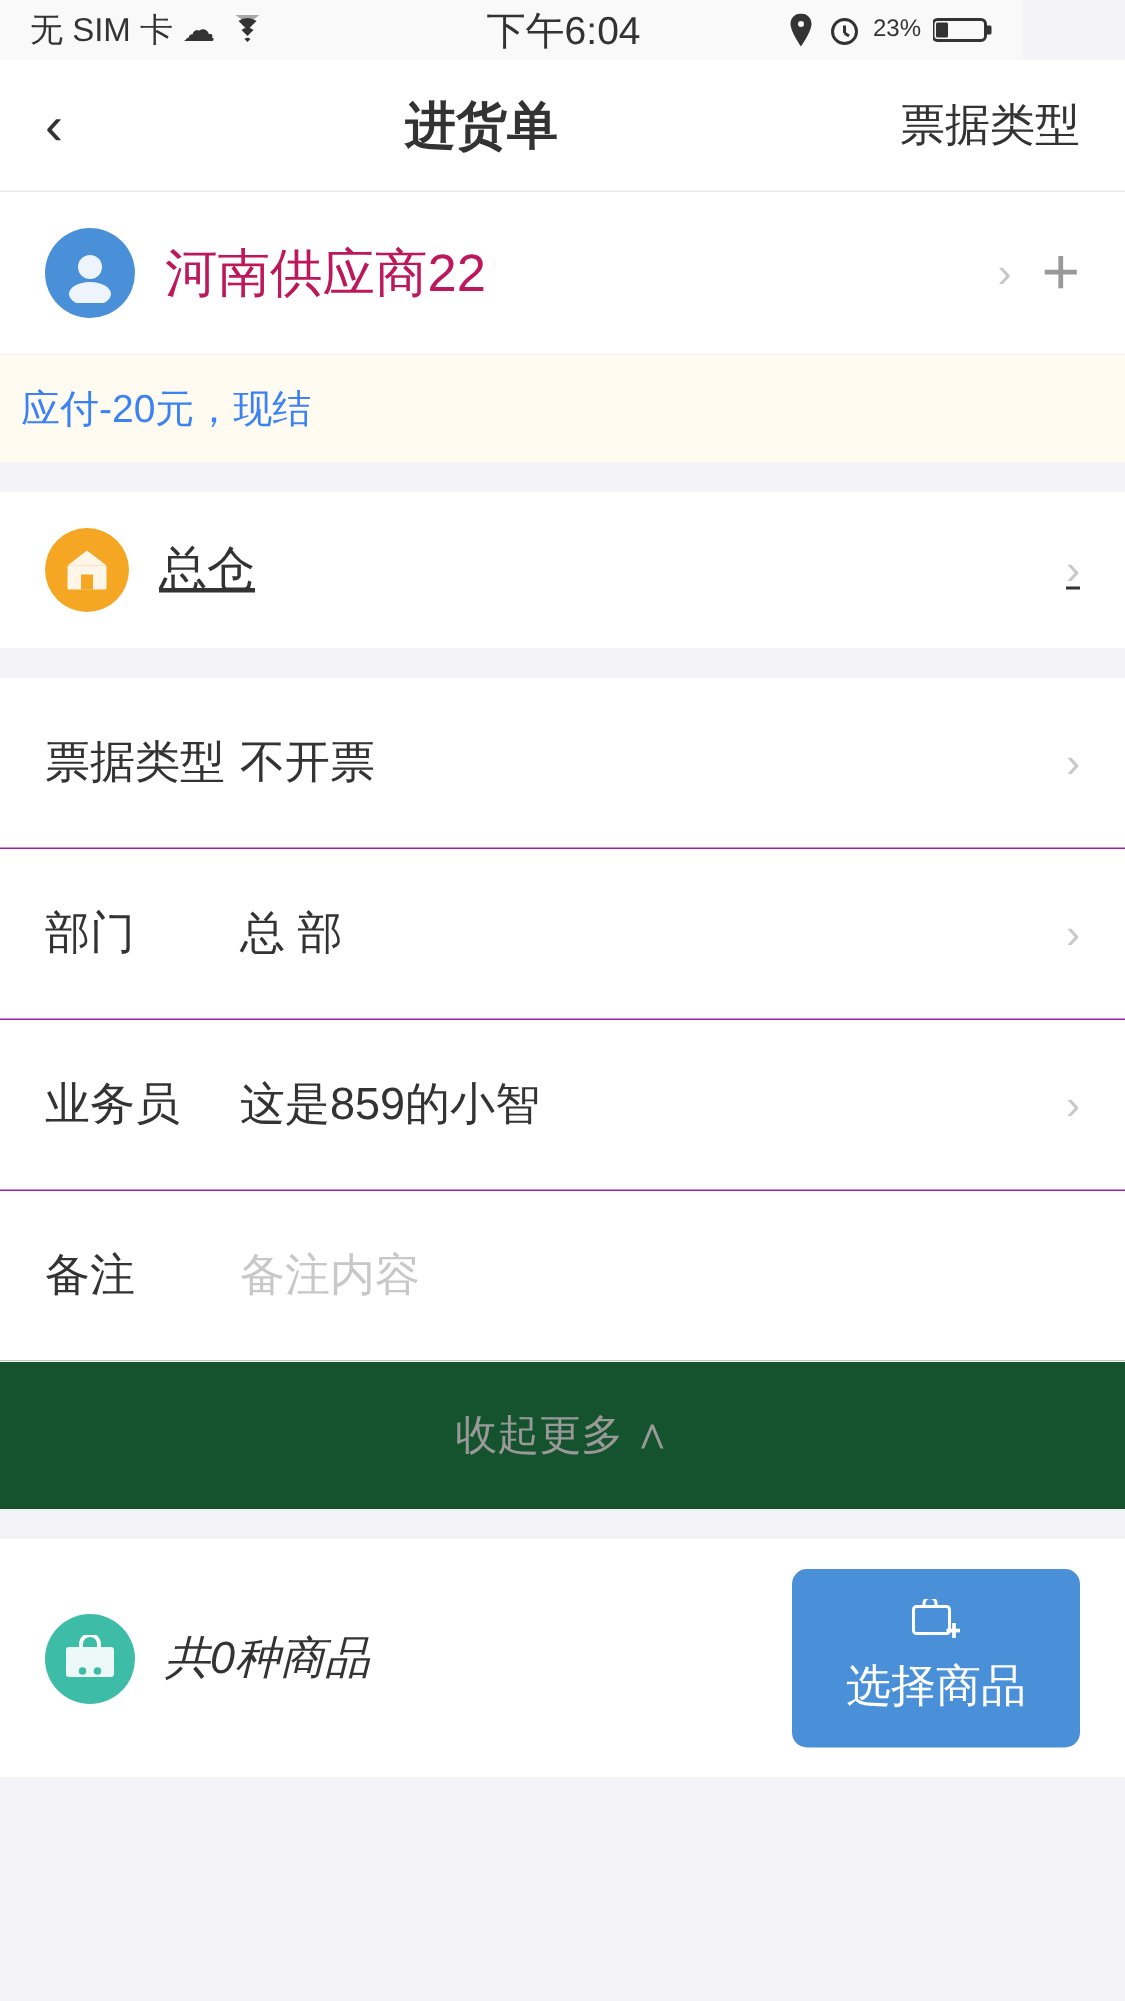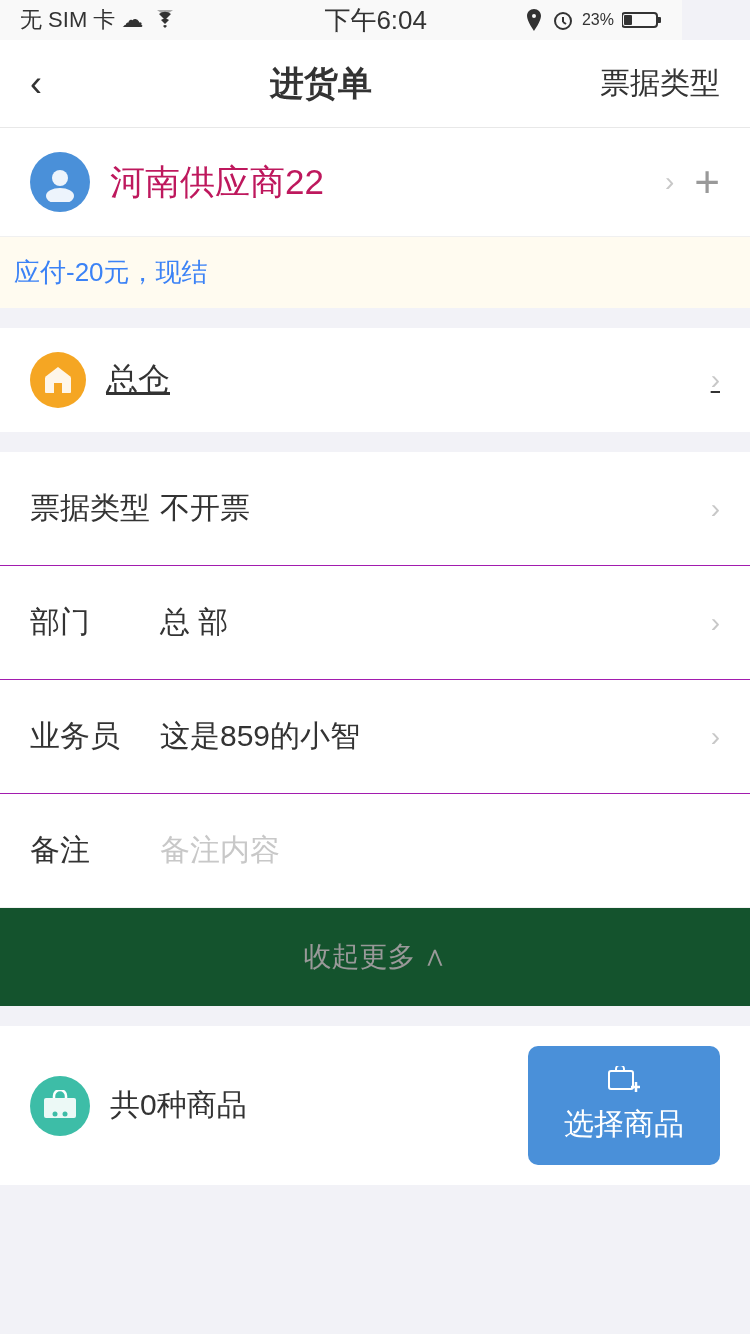--- a/index.html
+++ b/index.html
@@ -231,20 +231,21 @@
       height: 60px;
       border-radius: 50%;
       background: #3dbda7;
       display: flex;
       align-items: center;
       justify-content: center;
     }
     .goods-count-text {
       font-size: 30px;
       color: #333;
+      font-style: italic;
     }
     .select-goods-btn {
       background: #4a90d9;
       color: #fff;
       font-size: 30px;
       padding: 20px 36px;
       border-radius: 10px;
       display: flex;
       align-items: center;
       gap: 10px;

